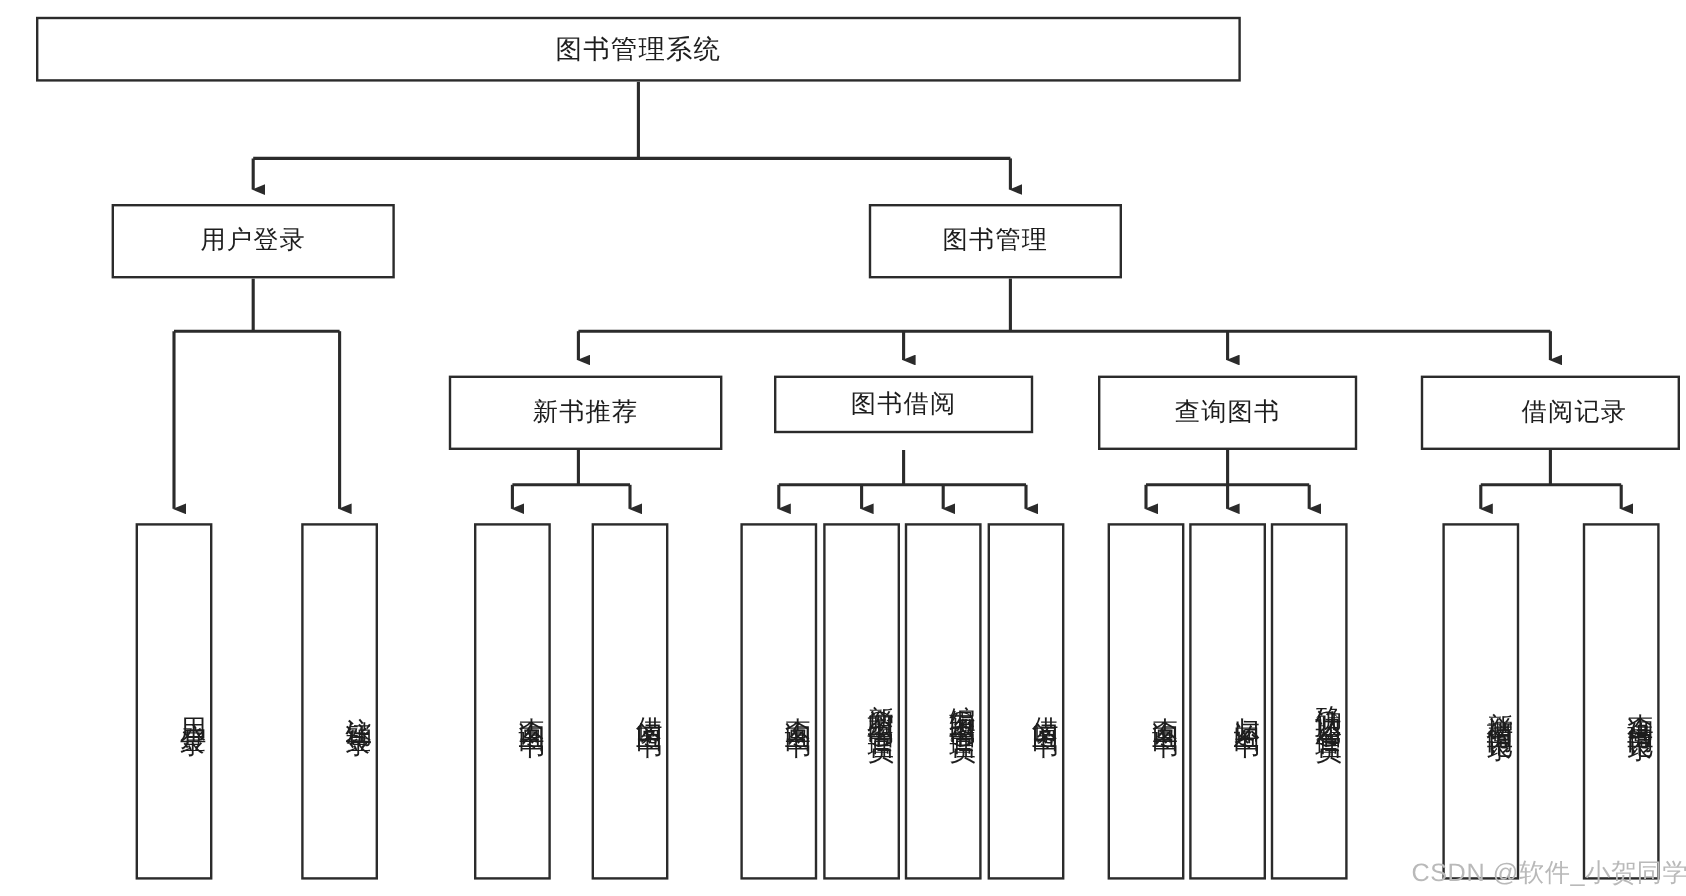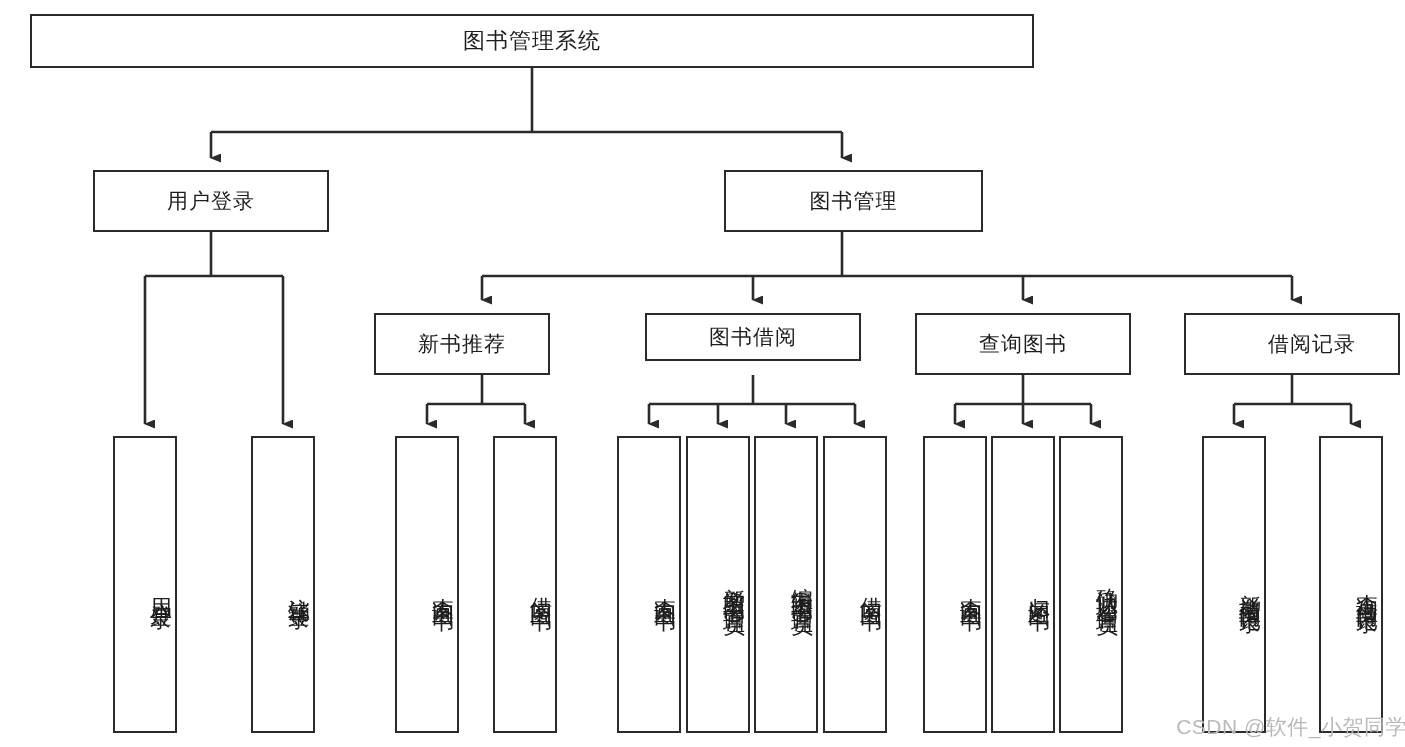--- a/index.html
+++ b/index.html
@@ -127,25 +127,25 @@
     </g>
   </svg>
 
   <div class="node node-h node-root" style="left:18px; top:14px; width:1004px; height:54px;">
     <span>图书管理系统</span>
   </div>
 
   <div class="node node-h" style="left:81px; top:170px; width:236px; height:62px;">
     <span>用户登录</span>
   </div>
-  <div class="node node-h" style="left:712px; top:170px; width:259px; height:62px;">
+  <div class="node node-h" style="left:712px; top:170px; width:211px; height:62px;">
     <span>图书管理</span>
   </div>
 
-  <div class="node node-h" style="left:362px; top:313px; width:176px; height:62px;">
+  <div class="node node-h" style="left:362px; top:313px; width:228px; height:62px;">
     <span>新书推荐</span>
   </div>
   <div class="node node-h" style="left:633px; top:313px; width:216px; height:48px;">
     <span>图书借阅</span>
   </div>
   <div class="node node-h" style="left:903px; top:313px; width:216px; height:62px;">
     <span>查询图书</span>
   </div>
   <div class="node node-h" style="left:1172px; top:313px; width:216px; height:62px;padding-left:40px;">
     <span>借阅记录</span>

